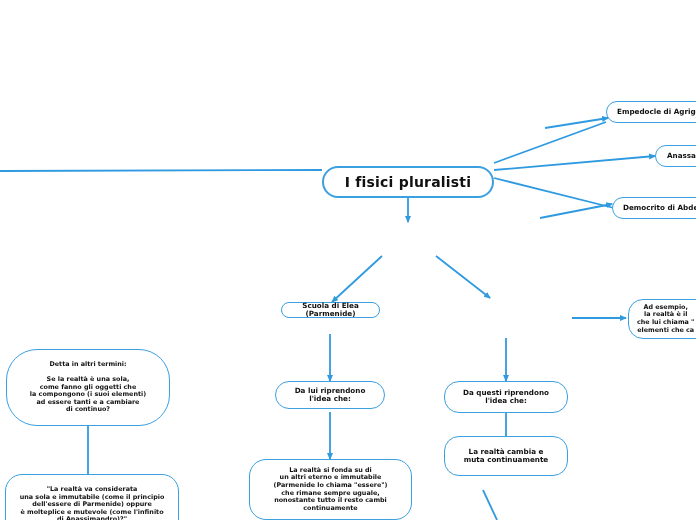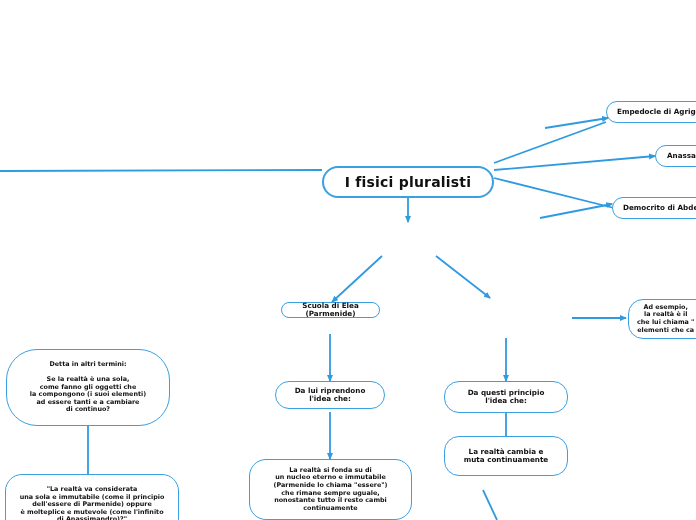--- a/index.html
+++ b/index.html
@@ -131,25 +131,25 @@
 
   <div class="node tiny" style="left:5px; top:474px; width:174px; height:62px; border-radius:17px;">"La realtà va considerata
 una sola e immutabile (come il principio
 dell'essere di Parmenide) oppure
 è molteplice e mutevole (come l'infinito
 di Anassimandro)?"</div>
 
   <div class="node small" style="left:275px; top:381px; width:110px; height:28px; border-radius:15px;">Da lui riprendono
 l'idea che:</div>
 
-  <div class="node small" style="left:444px; top:381px; width:124px; height:32px; border-radius:15px;">Da questi principio
+  <div class="node small" style="left:444px; top:381px; width:124px; height:32px; border-radius:15px;">Da questi riprendono
 l'idea che:</div>
 
   <div class="node tiny" style="left:249px; top:459px; width:163px; height:61px; border-radius:17px;">La realtà si fonda su di
-un nucleo eterno e immutabile
+un altri eterno e immutabile
 (Parmenide lo chiama "essere")
 che rimane sempre uguale,
 nonostante tutto il resto cambi
 continuamente</div>
 
   <div class="node small" style="left:444px; top:436px; width:124px; height:40px; border-radius:15px;">La realtà cambia e
 muta continuamente</div>
 
 </div>
 

